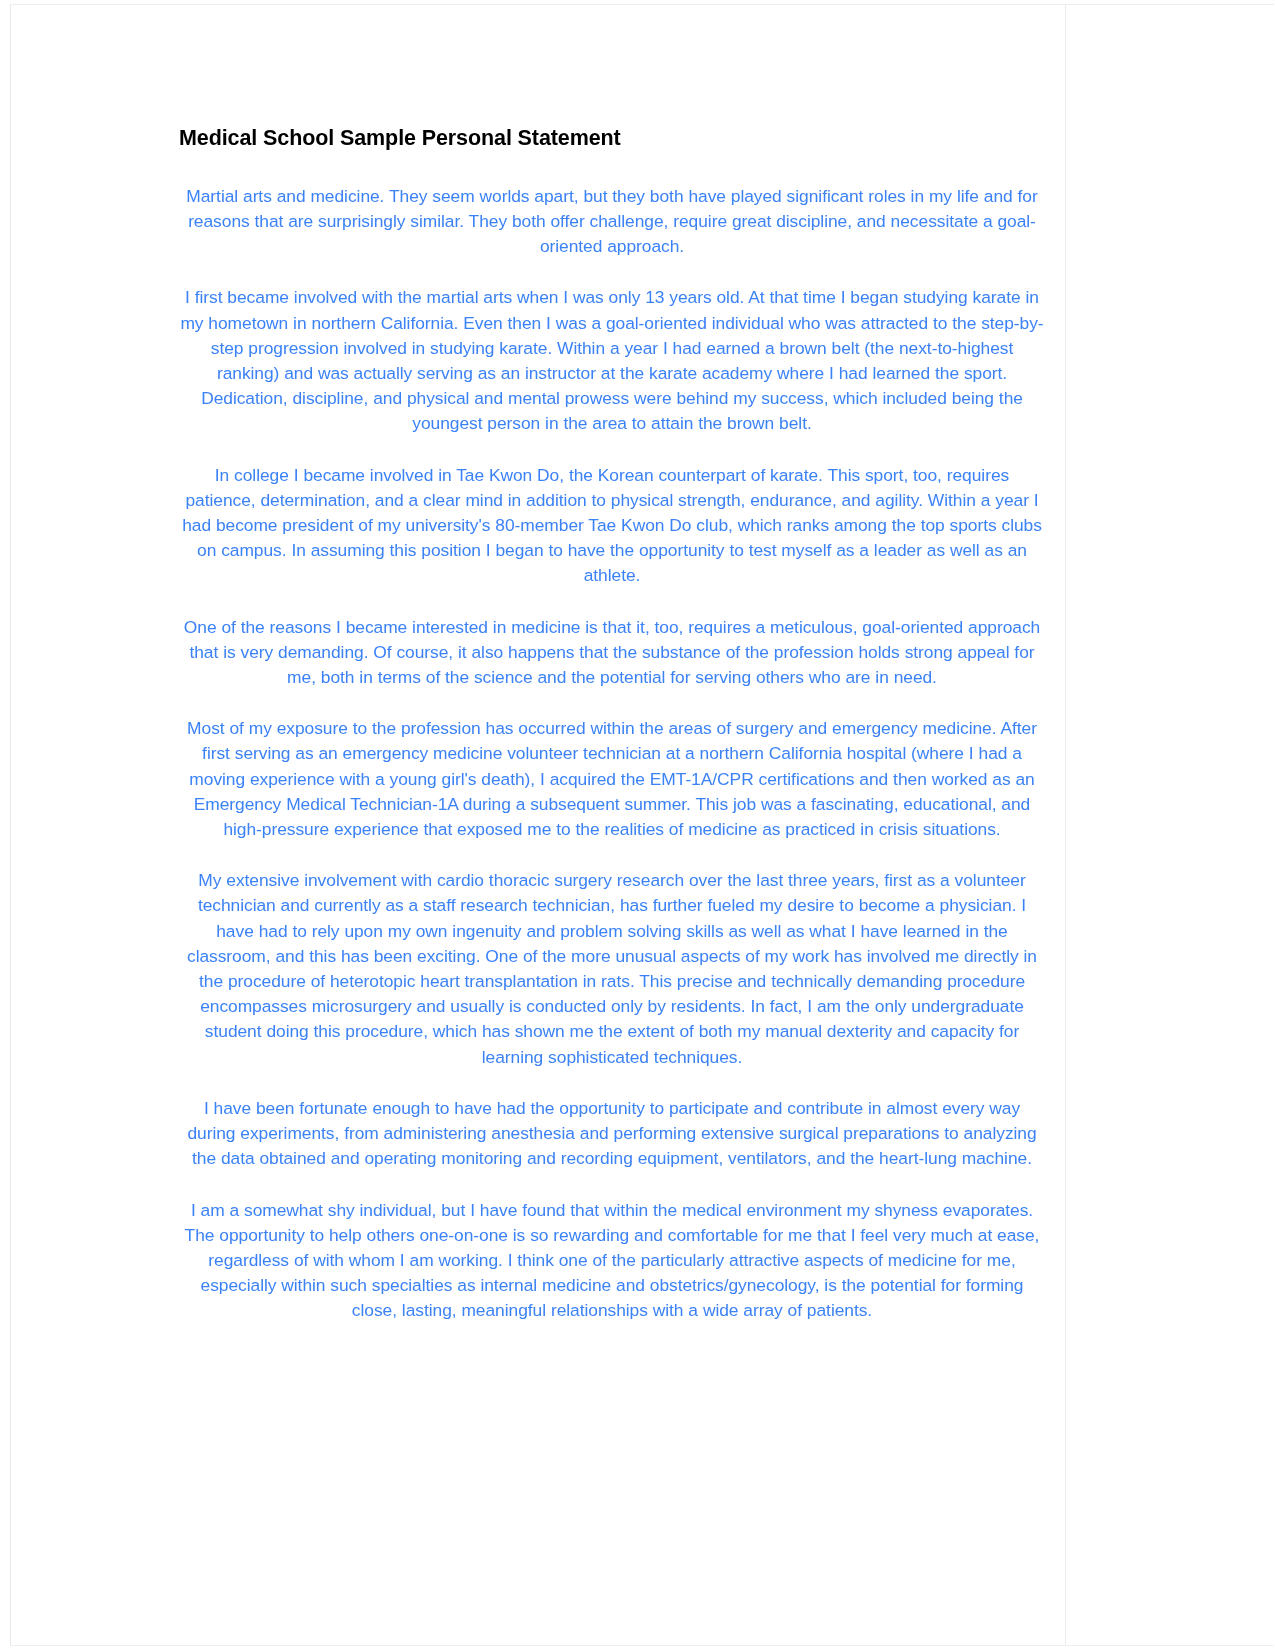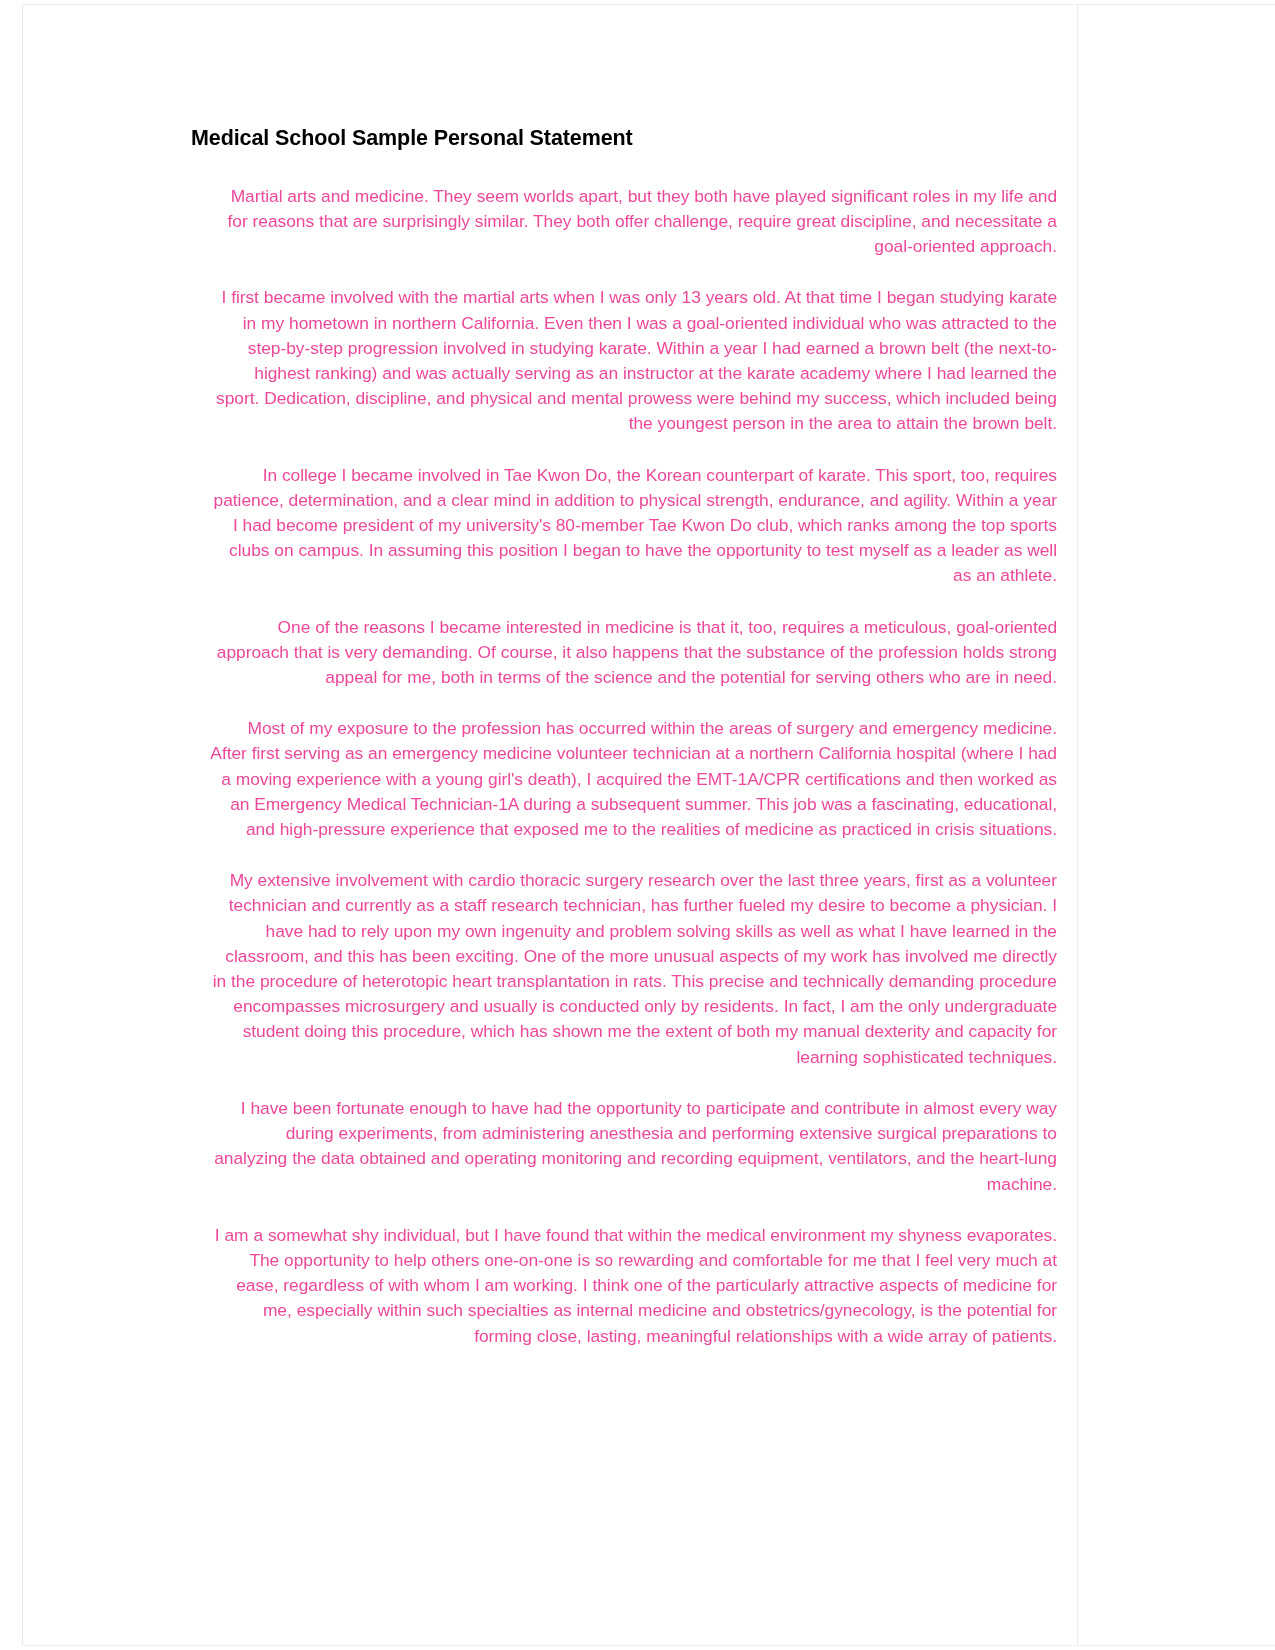--- a/index.html
+++ b/index.html
@@ -10,21 +10,21 @@
   body {
     width: 1275px;
     height: 1650px;
     font-family: "Liberation Sans", sans-serif;
     -webkit-font-smoothing: antialiased;
   }
 
   
   .page-sheet {
     position: absolute;
-    left: 16px;
+    left: 4px;
     top: 0px;
     width: 1067px;
     height: 1650px;
     background: #ffffff;
     box-sizing: border-box;
   }
 
   
   .scan-edge-left {
     position: absolute;
@@ -71,23 +71,23 @@
     font-weight: bold;
     color: #000000;
     letter-spacing: -0.1px;
     margin: 0 0 32px 0;
     line-height: 1.2;
   }
 
   .doc-para {
     font-size: 17.4px;
     line-height: 25.2px;
-    color: #ec4899;
-    margin: 0 0 26px 18px;
-    text-align: right;
+    color: #3b82f6;
+    margin: 0 0 26px 0;
+    text-align: center;
     letter-spacing: -0.05px;
     word-spacing: 0.1px;
   }
   .doc-para:last-child {
     margin-bottom: 0;
   }
 </style>
 </head>
 <body>
 

